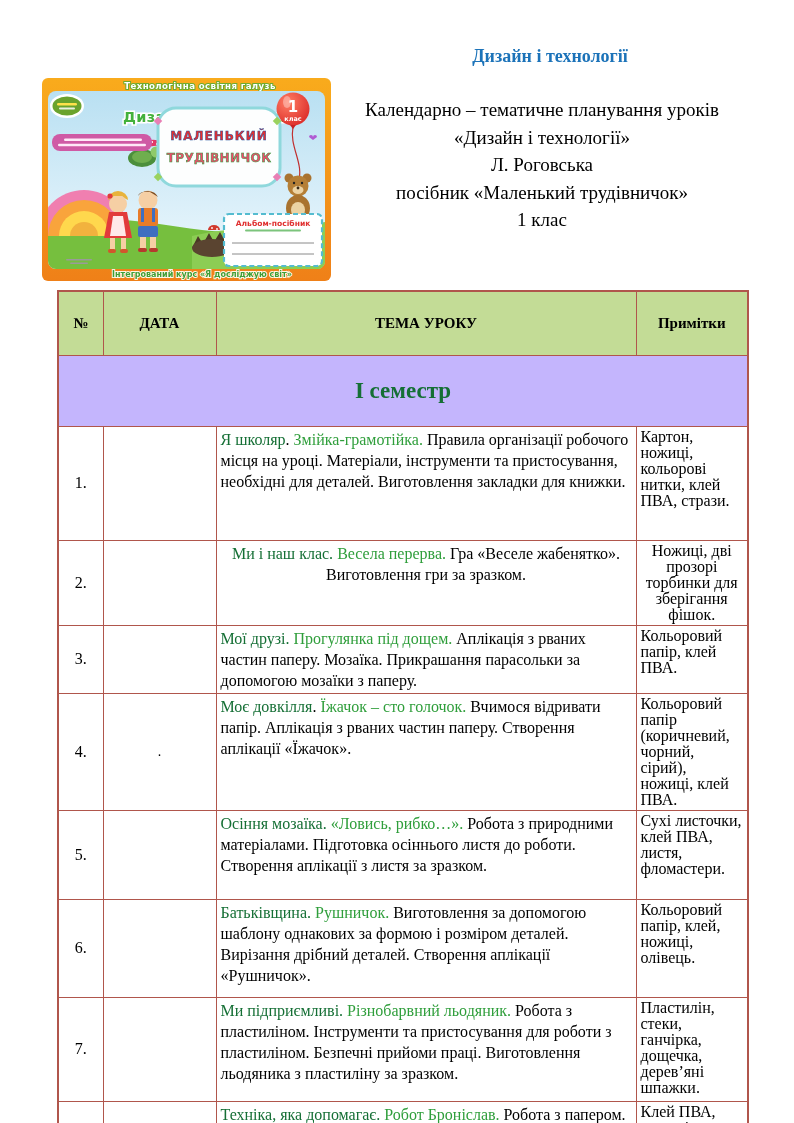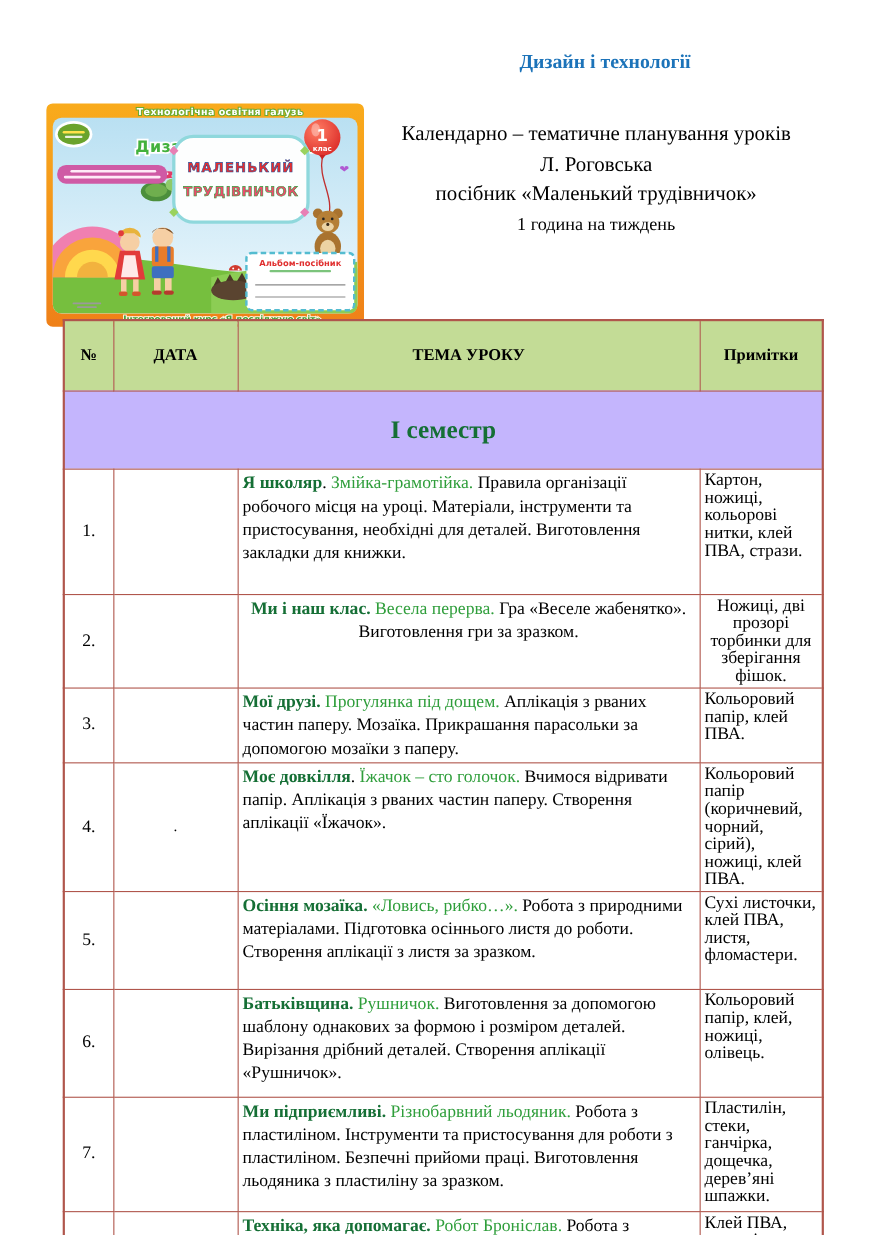--- a/index.html
+++ b/index.html
@@ -5,29 +5,29 @@
   html,body{margin:0;padding:0;background:#e9e9e9;}
   .page{
     position:relative;
     width:794px;height:1123px;
     background:#ffffff;
     margin:0 auto;
     font-family:"Liberation Serif", serif;
     overflow:hidden;
   }
   
-  .cover{position:absolute;left:42px;top:64px;width:289px;height:263px;}
+  .cover{position:absolute;left:42px;top:48px;width:289px;height:263px;}
   .cover svg{display:block;width:100%;height:100%;}
   
   .subject-title{
     position:absolute;left:340px;top:46px;width:420px;
     text-align:center;font-size:18px;font-weight:bold;color:#1c73b9;
   }
   .plan-block{
-    position:absolute;left:330px;top:108px;width:424px;
+    position:absolute;left:330px;top:96px;width:424px;
     text-align:center;color:#000;
   }
   .plan-line{font-size:19px;line-height:27.5px;}
   .plan-line.small{font-size:16.5px;line-height:26px;}
   
   table.plan{
     position:absolute;left:57px;top:290px;width:690px;
     border-collapse:collapse;table-layout:fixed;
     border:2px solid #b0564c;
   }
@@ -41,21 +41,21 @@
     font-size:15px;font-weight:bold;color:#000;text-align:center;vertical-align:middle;
   }
   td.semester{
     background:#c4b5fd;height:71px;text-align:center;vertical-align:middle;
     font-size:23px;font-weight:bold;color:#156f35;
   }
   td.c-num{text-align:center;vertical-align:middle;font-size:16px;color:#000;}
   td.c-date{text-align:center;vertical-align:middle;font-size:14px;color:#000;}
   td.c-topic{vertical-align:top;font-size:16px;line-height:21px;padding:3px 7px;}
   td.c-notes{vertical-align:top;font-size:16px;line-height:16px;padding:2px 5px;color:#000;}
-  .sb{color:#156f35;font-weight:bold;}
+  .sb{color:#156f35;font-weight:normal;}
   .sg{color:#2f9e3b;}
   .sk{color:#000;}
   #rows-body tr:nth-child(1) td{height:114px;}
   #rows-body tr:nth-child(2) td{height:56px;text-align:center;}
   #rows-body tr:nth-child(3) td{height:60px;}
   #rows-body tr:nth-child(4) td{height:64px;}
   #rows-body tr:nth-child(5) td{height:89px;}
   #rows-body tr:nth-child(6) td{height:98px;}
   #rows-body tr:nth-child(7) td{height:104px;}
   #rows-body tr:nth-child(8) td{height:52px;}
@@ -219,23 +219,24 @@
         <rect x="24" y="181" width="26" height="1.6" rx="0.8"></rect>
         <rect x="28" y="184.5" width="18" height="1.6" rx="0.8"></rect>
       </g>
     </svg>
   </div>
 
   <div class="subject-title">Дизайн і технології</div>
 
   <div class="plan-block">
     <div class="plan-line">Календарно – тематичне планування уроків</div>
+    <div class="plan-line">«Дизайн і технології»</div>
     <div class="plan-line">Л. Роговська</div>
     <div class="plan-line">посібник «Маленький трудівничок»</div>
-    <div class="plan-line small">1 година на тиждень</div>
+    <div class="plan-line">1 клас</div>
   </div>
 
   <table class="plan">
     <colgroup>
       <col style="width:45px">
         <col style="width:113px">
         <col style="width:420px">
         <col style="width:112px">
     </colgroup>
     <thead>

